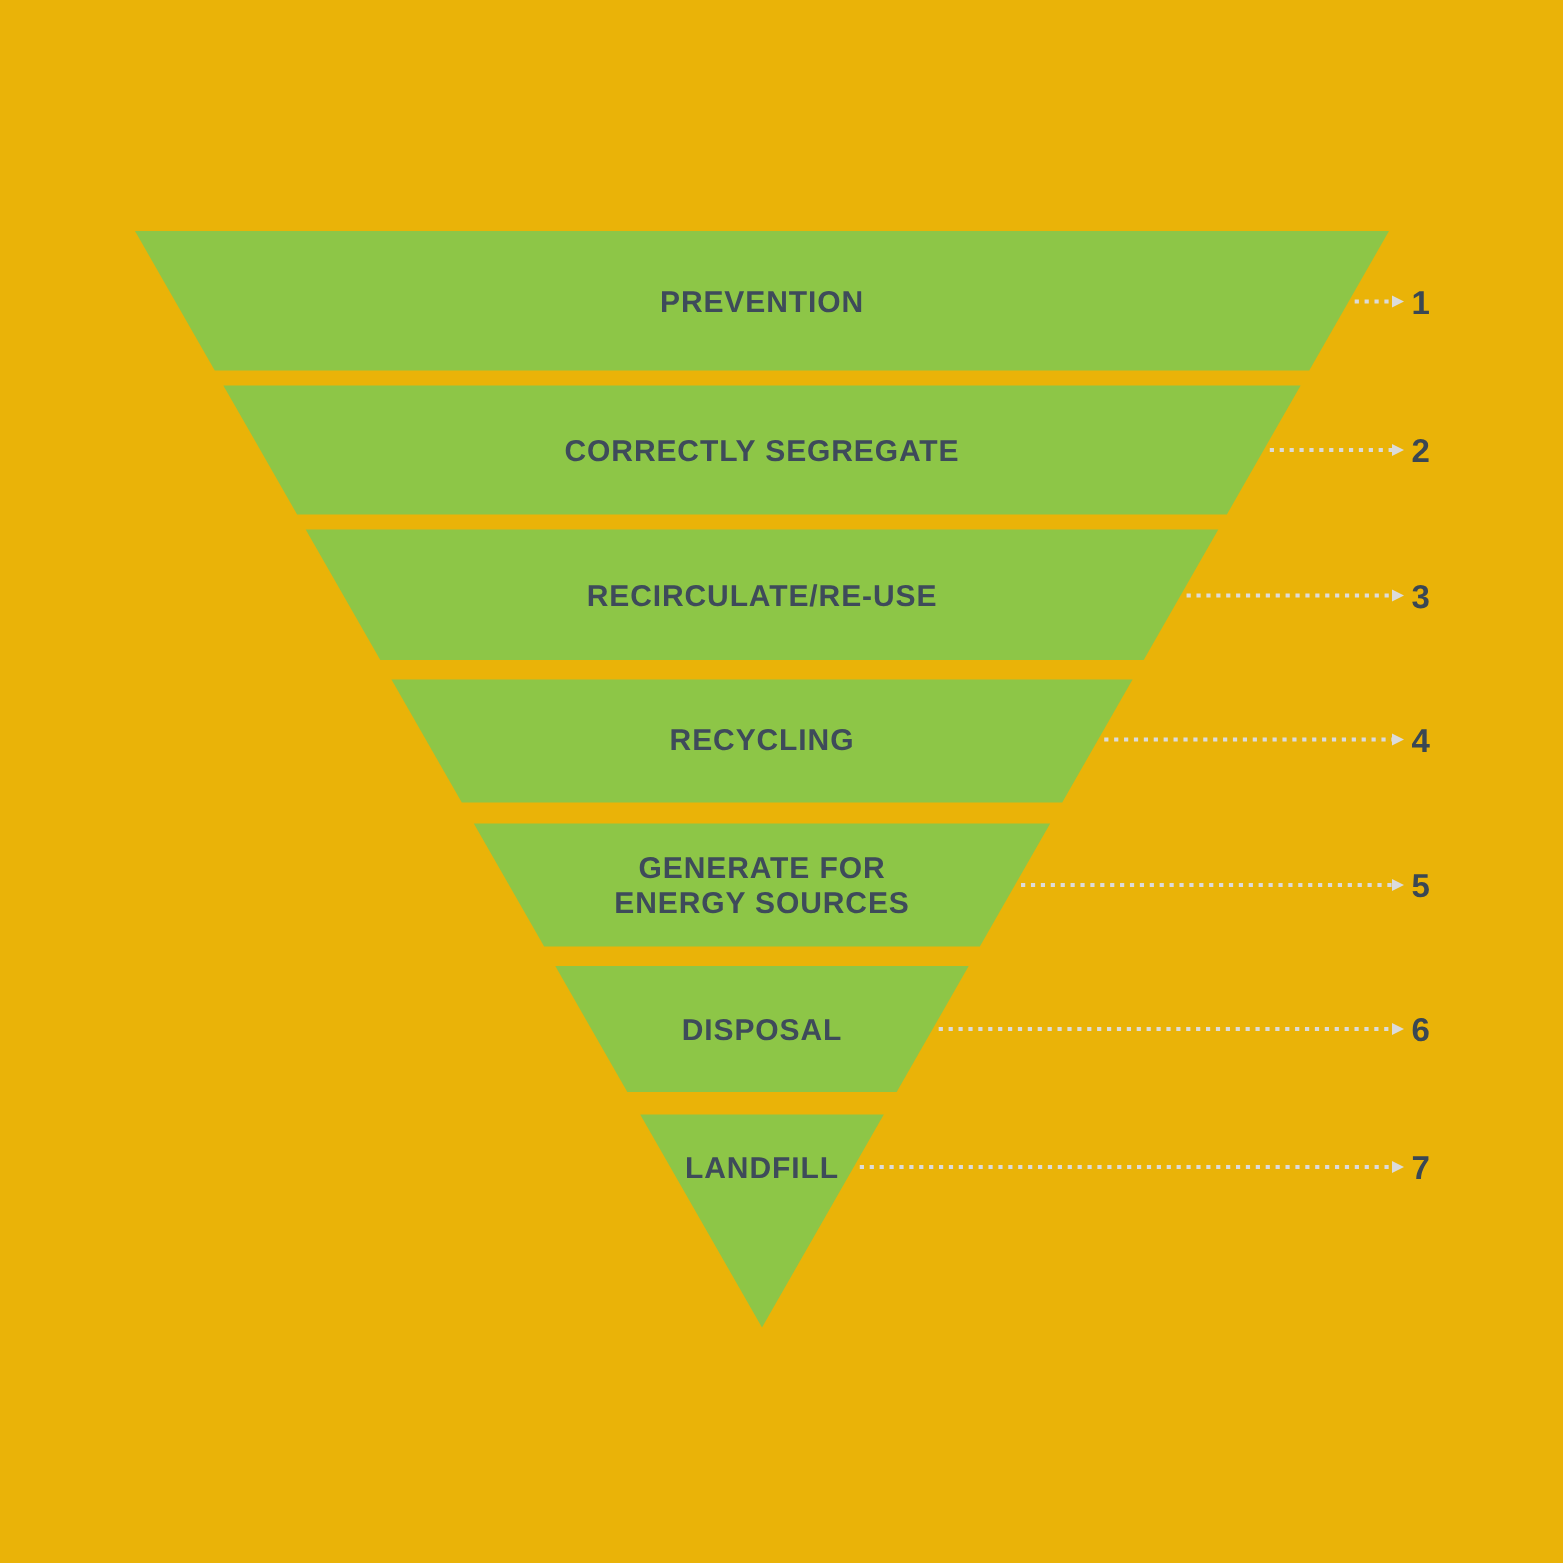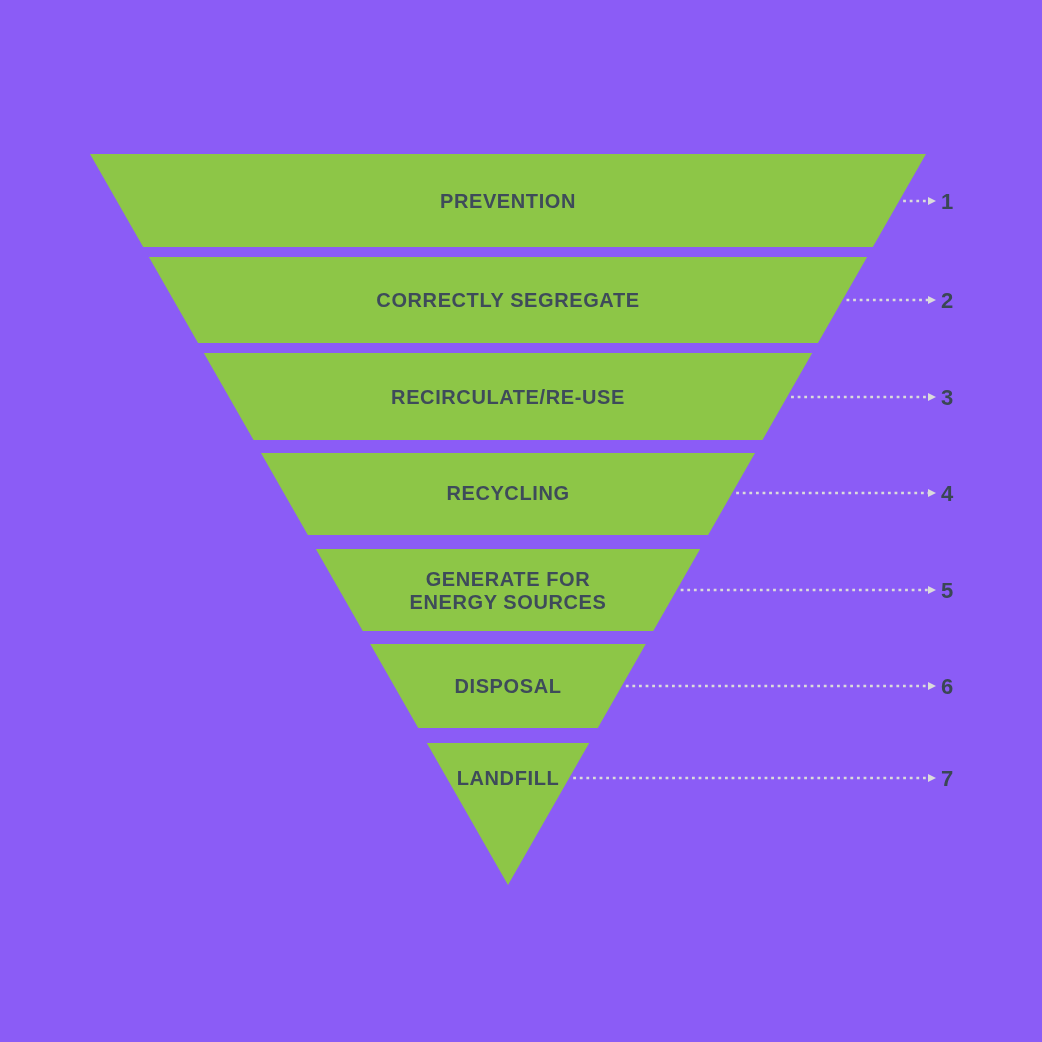--- a/index.html
+++ b/index.html
@@ -4,21 +4,21 @@
 <style>
   html, body {
     margin: 0;
     padding: 0;
     background: #000000;
   }
   .canvas {
     position: relative;
     width: 1042px;
     height: 1042px;
-    background: #8b5cf6;
+    background: #eab308;
     overflow: hidden;
     font-family: "Liberation Sans", sans-serif;
   }
   svg text {
     font-family: "Liberation Sans", sans-serif;
     font-weight: bold;
   }
   .band-label {
     font-size: 20px;
     letter-spacing: 0.6px;

